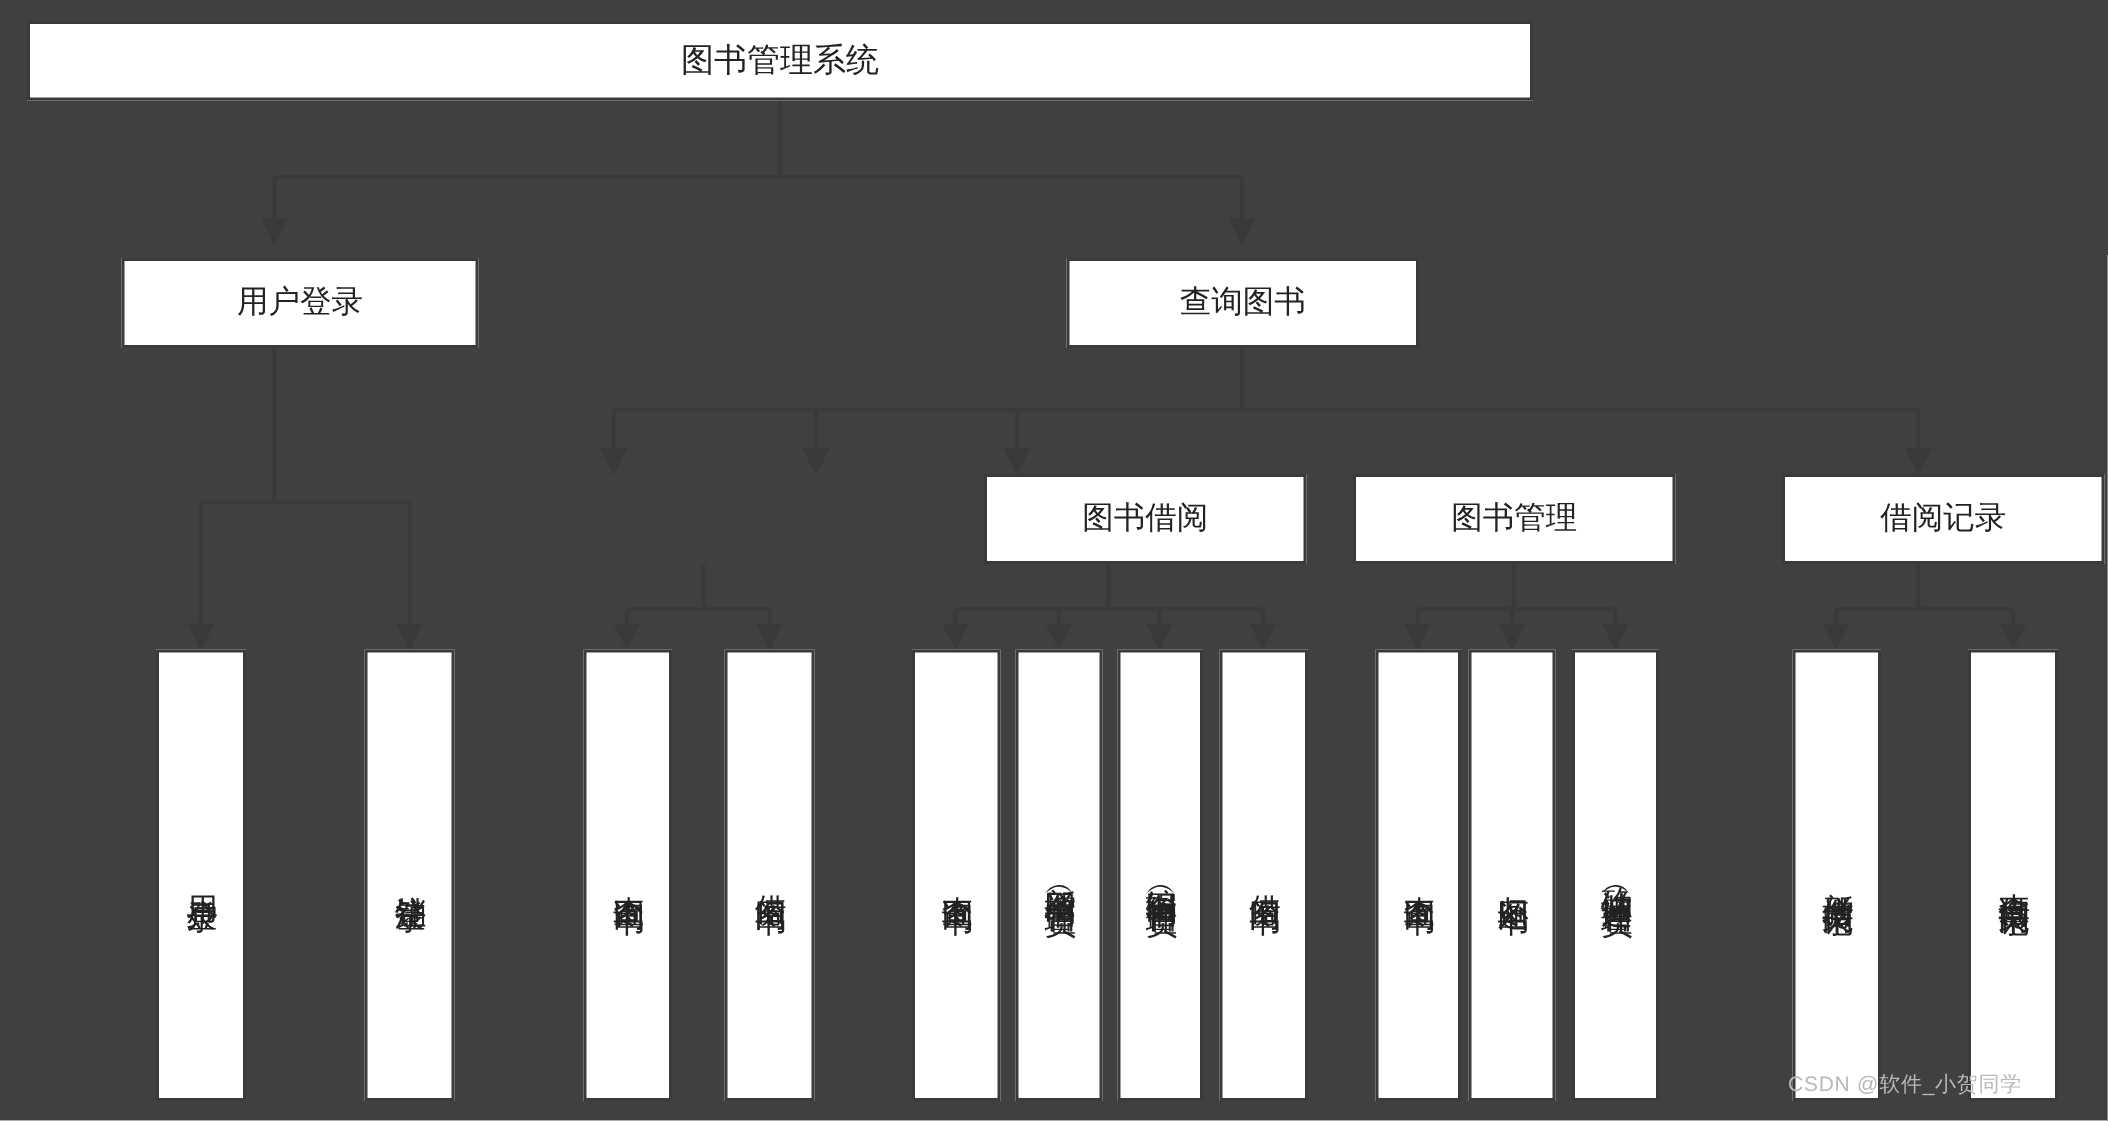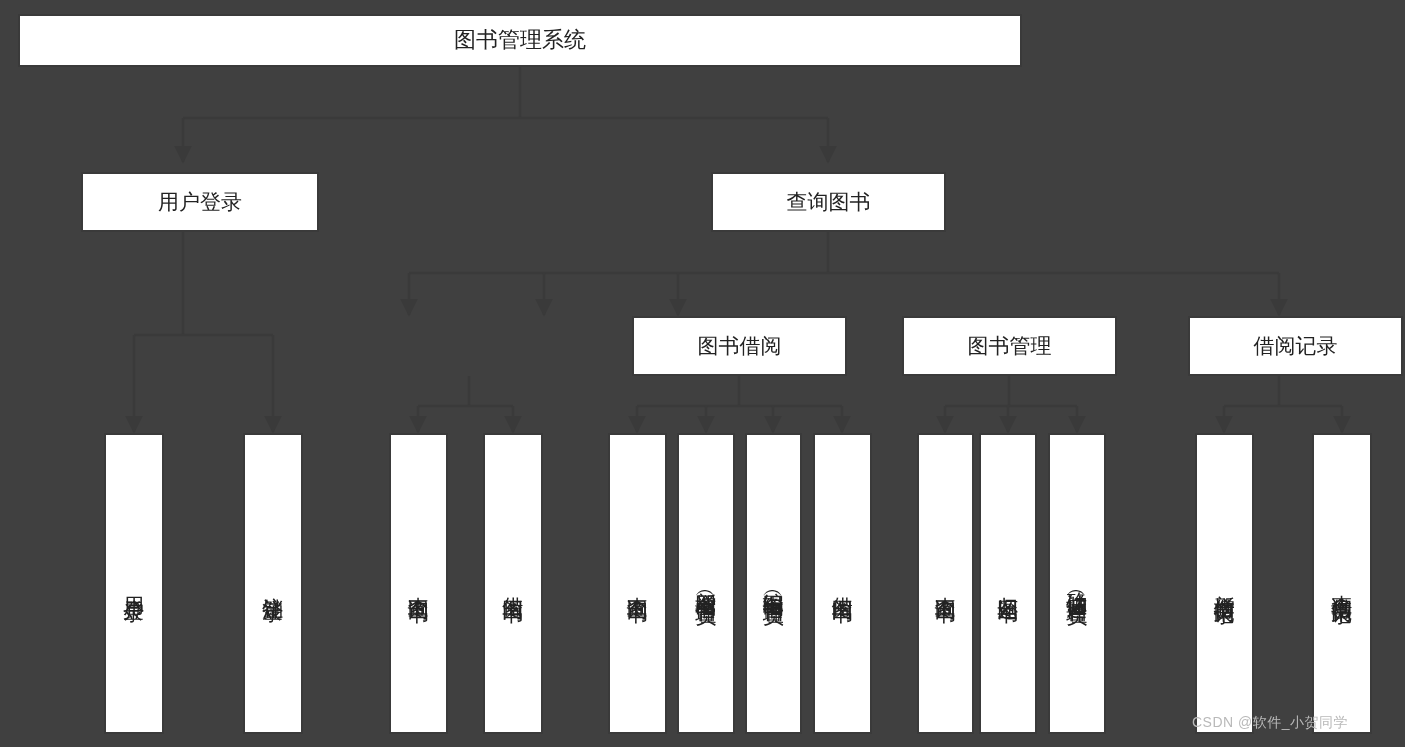--- a/index.html
+++ b/index.html
@@ -123,21 +123,21 @@
     <span>图书管理系统</span>
   </div>
 
   <div class="node horiz" style="left:81px; top:172px; width:238px; height:60px;">
     <span>用户登录</span>
   </div>
   <div class="node horiz" style="left:711px; top:172px; width:235px; height:60px;">
     <span>查询图书</span>
   </div>
 
-  <div class="node horiz" style="left:632px; top:316px; width:215px; height:60px;text-align:right;">
+  <div class="node horiz" style="left:656px; top:316px; width:215px; height:60px;text-align:right;">
     <span>图书借阅</span>
   </div>
   <div class="node horiz" style="left:902px; top:316px; width:215px; height:60px;">
     <span>图书管理</span>
   </div>
   <div class="node horiz" style="left:1188px; top:316px; width:215px; height:60px;">
     <span>借阅记录</span>
   </div>
 
   <div class="node vert" style="left:104px; top:433px; width:60px; height:301px;">

